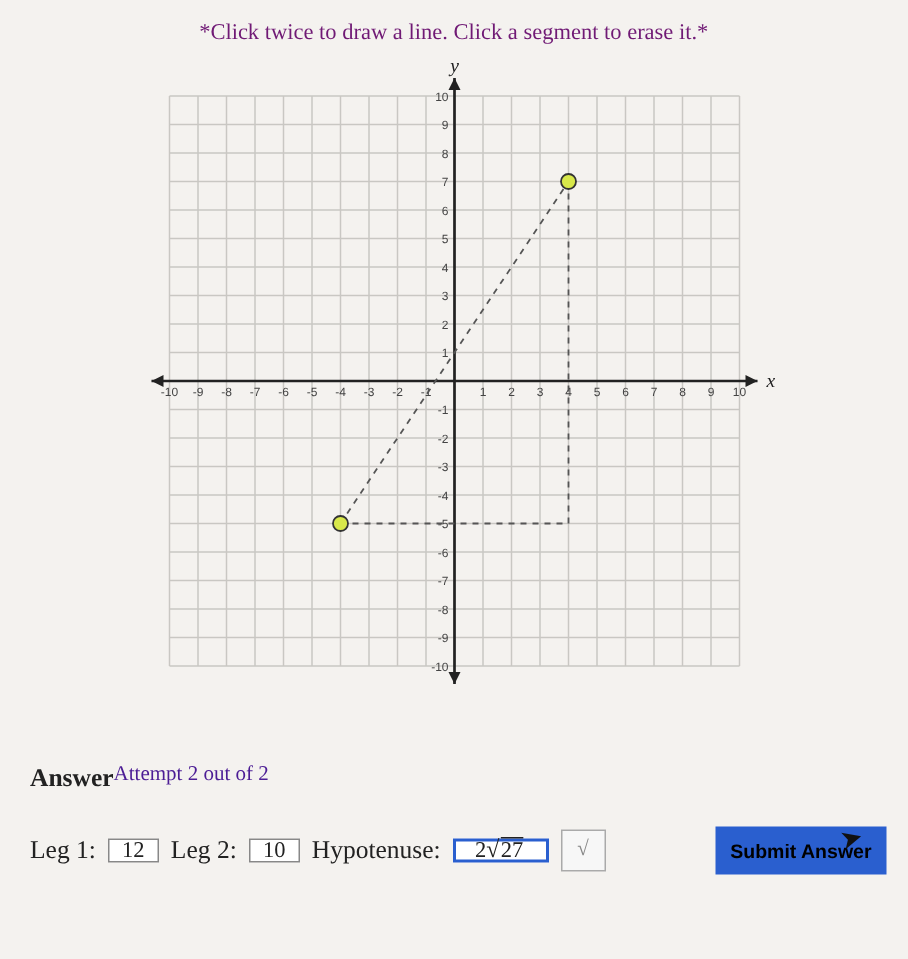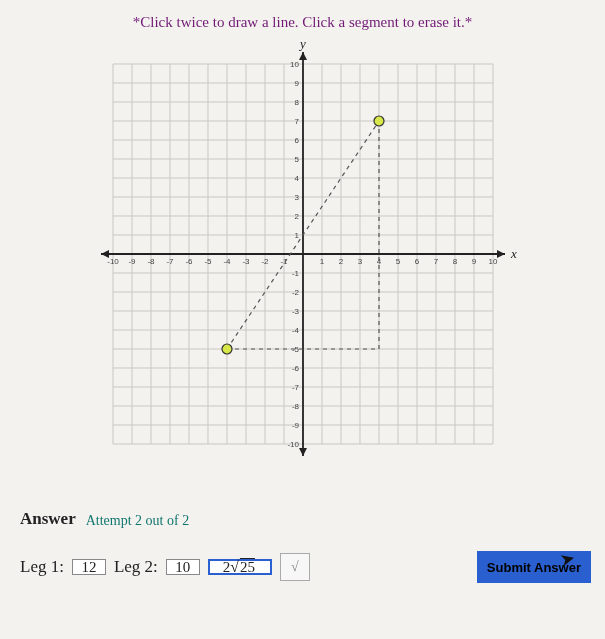--- a/index.html
+++ b/index.html
@@ -27,26 +27,25 @@
   svg.grid { display:block; }
   .grid-line { stroke:#c9c7c3; stroke-width:1; }
   .axis-line { stroke:#222; stroke-width:1.8; }
   .tick-label { font: 8px Arial, sans-serif; fill:#444; }
   .axis-label { font: italic 13px Georgia, serif; fill:#222; }
   .dash-line { stroke:#555; stroke-width:1.2; stroke-dasharray:4 4; fill:none; }
   .endpoint { fill:#d8e84a; stroke:#333; stroke-width:1.2; }
 
   .answer-row {
     display:flex;
-    align-items:flex-end;
-    gap:10px;
+    align-items:flex-start;
     margin: 10px 0 22px 6px;
   }
   .answer-row .hdr { font-weight:bold; font-size:17px; }
-  .answer-row .sub { font-size:14px; color:#0f766e; }
+  .answer-row .sub { font-size:14px; color:#4c1d95; }
 
   .inputs-row {
     display:flex;
     align-items:center;
     gap:8px;
     font-size:17px;
     flex-wrap:nowrap;
     margin-left:6px;
   }
   .field {
@@ -205,24 +204,25 @@
     <span class="sub">Attempt 2 out of 2</span>
   </div>
 
   <div class="inputs-row">
     <span>Leg 1:</span>
     <span class="field">12</span>
 
     <span>Leg 2:</span>
     <span class="field">10</span>
 
+    <span>Hypotenuse:</span>
     <span class="field wide focus sqrt-box">
       <span>2</span>
         <span class="sqrt-sym">√</span>
-        <span class="sqrt-bar">25</span>
+        <span class="sqrt-bar">27</span>
     </span>
     <span class="sqrt-btn">√</span>
 
     <button class="submit-btn">Submit Answer</button>
   </div>
 </div>
 
 <div class="cursor-arrow">➤</div>
 
 </body></html>

